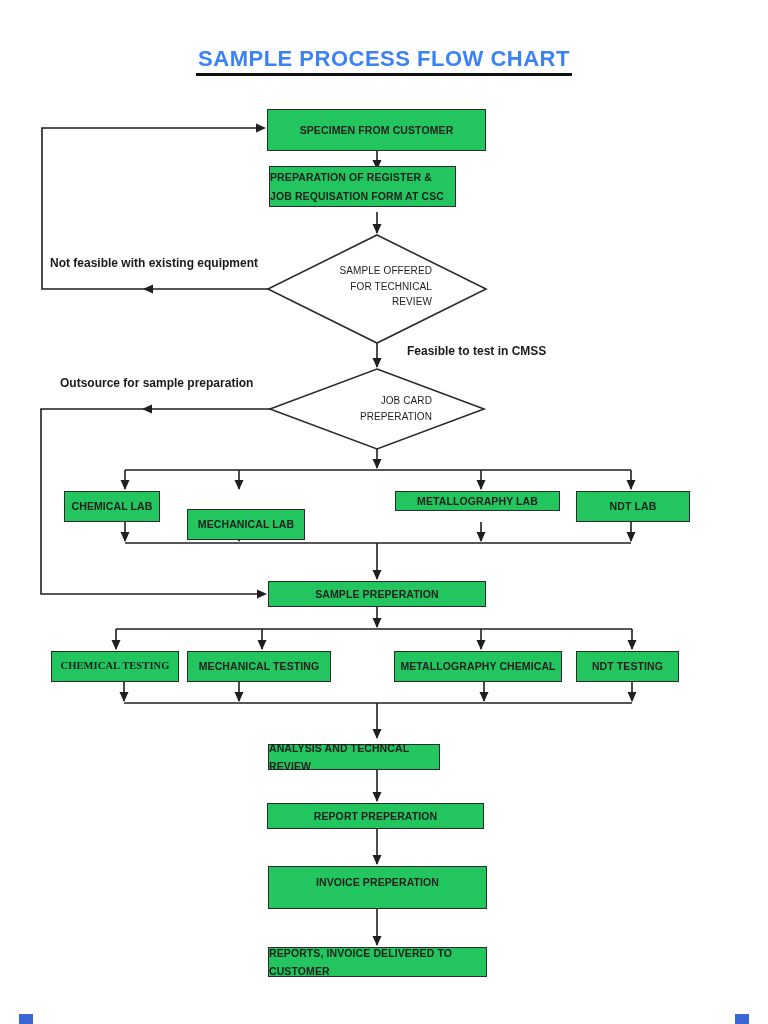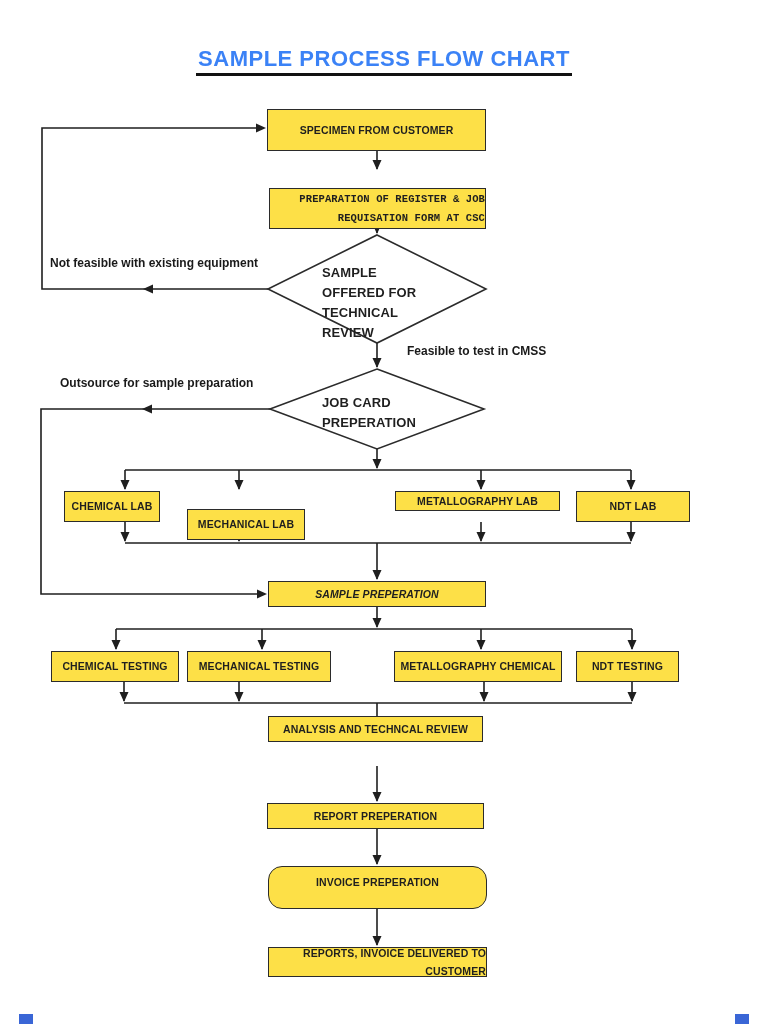--- a/index.html
+++ b/index.html
@@ -9,27 +9,27 @@
   }
   .title{
     position:absolute;top:46px;left:0;width:768px;text-align:center;
   }
   .title span{
     display:inline-block;font-size:22px;font-weight:bold;letter-spacing:.5px;
     color:#3b82f6;border-bottom:3px solid #111;padding:0 2px 1px 2px;
   }
   svg.connectors{position:absolute;top:0;left:0;}
   .node{
-    position:absolute;box-sizing:border-box;border:1.6px solid #2b2b2b;background:#fde047;
-    display:flex;align-items:center;justify-content:center;text-align:right;
+    position:absolute;box-sizing:border-box;border:1.6px solid #2b2b2b;background:#22c55e;
+    display:flex;align-items:center;justify-content:center;text-align:left;
     font-size:10.5px;font-weight:bold;line-height:1.75;letter-spacing:.1px;
   }
-  .node.top-aligned{align-items:flex-start;padding-top:6px;border-radius:14px;}
+  .node.top-aligned{align-items:flex-start;padding-top:6px;}
   .dtext{
-    position:absolute;text-align:left;font-size:13px;font-weight:bold;line-height:1.55;
+    position:absolute;text-align:right;font-size:10px;font-weight:normal;line-height:1.55;
     letter-spacing:.1px;
   }
   .edge-label{
     position:absolute;font-size:12px;font-weight:bold;white-space:nowrap;color:#1a1a1a;
   }
   .page-marker{position:absolute;background:#3a66d6;}
 </style>
 </head>
 <body>
 
@@ -125,21 +125,21 @@
     </g>
 
     <polygon points="377,235 486,289 377,343 268,289" fill="#ffffff" stroke="#2b2b2b"></polygon>
     <polygon points="377,369 484,409 377,449 270,409" fill="#ffffff" stroke="#2b2b2b"></polygon>
   </svg>
 
   <div class="node" style="left:267px;top:109px;width:219px;height:42px;">
     <span>SPECIMEN FROM CUSTOMER</span>
   </div>
 
-  <div class="node" style="left:269px;top:188px;width:217px;height:41px;font-family:Liberation Mono, monospace;">
+  <div class="node" style="left:269px;top:166px;width:187px;height:41px;">
     <span>PREPARATION OF REGISTER &amp; JOB REQUISATION FORM AT CSC</span>
   </div>
 
   <div class="dtext" style="left:322px;top:263px;width:110px;">
     <span>SAMPLE OFFERED FOR TECHNICAL REVIEW</span>
   </div>
 
   <div class="dtext" style="left:322px;top:393px;width:110px;">
     <span>JOB CARD PREPERATION</span>
   </div>
@@ -150,38 +150,38 @@
   <div class="node" style="left:187px;top:491px;width:118px;height:31px;margin-top:18px;">
     <span>MECHANICAL LAB</span>
   </div>
   <div class="node" style="left:395px;top:491px;width:165px;height:20px;">
     <span>METALLOGRAPHY LAB</span>
   </div>
   <div class="node" style="left:576px;top:491px;width:114px;height:31px;">
     <span>NDT LAB</span>
   </div>
 
-  <div class="node" style="left:268px;top:581px;width:218px;height:26px;font-style:italic;">
+  <div class="node" style="left:268px;top:581px;width:218px;height:26px;">
     <span>SAMPLE PREPERATION</span>
   </div>
 
-  <div class="node" style="left:51px;top:651px;width:128px;height:31px;">
+  <div class="node" style="left:51px;top:651px;width:128px;height:31px;font-family:Liberation Serif, serif;">
     <span>CHEMICAL TESTING</span>
   </div>
   <div class="node" style="left:187px;top:651px;width:144px;height:31px;">
     <span>MECHANICAL TESTING</span>
   </div>
   <div class="node" style="left:394px;top:651px;width:168px;height:31px;">
     <span>METALLOGRAPHY CHEMICAL</span>
   </div>
   <div class="node" style="left:576px;top:651px;width:103px;height:31px;">
     <span>NDT TESTING</span>
   </div>
 
-  <div class="node" style="left:268px;top:716px;width:215px;height:26px;">
+  <div class="node" style="left:268px;top:744px;width:172px;height:26px;">
     <span>ANALYSIS AND TECHNCAL REVIEW</span>
   </div>
   <div class="node" style="left:267px;top:803px;width:217px;height:26px;">
     <span>REPORT PREPERATION</span>
   </div>
   <div class="node top-aligned" style="left:268px;top:866px;width:219px;height:43px;">
     <span>INVOICE PREPERATION</span>
   </div>
   <div class="node" style="left:268px;top:947px;width:219px;height:30px;">
     <span>REPORTS, INVOICE DELIVERED TO CUSTOMER</span>

